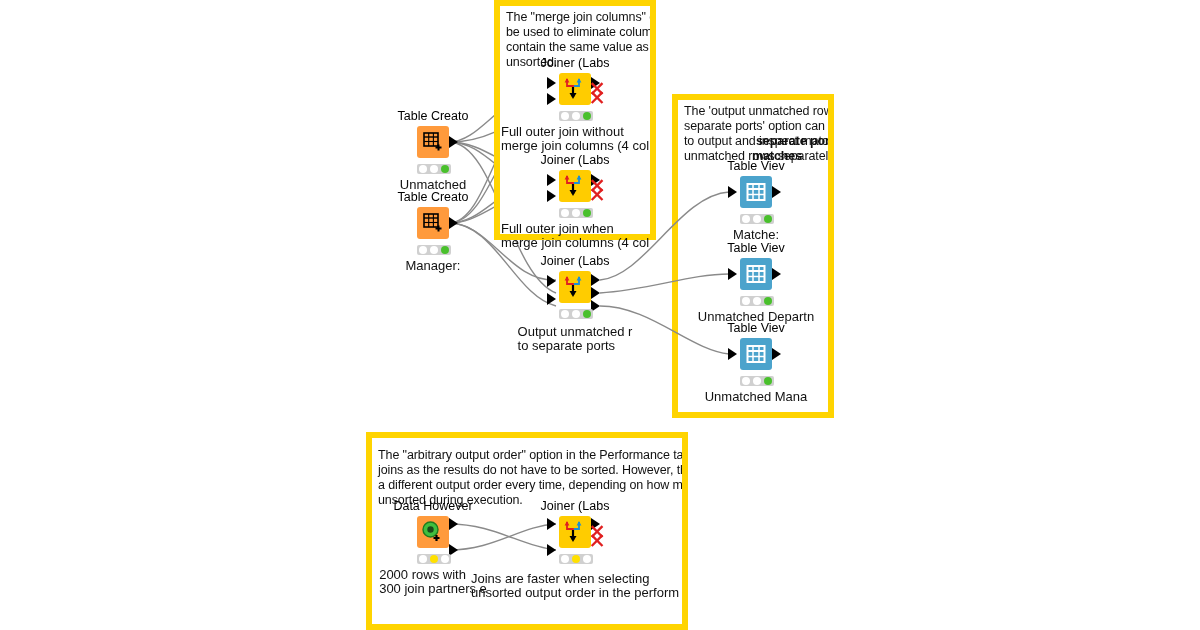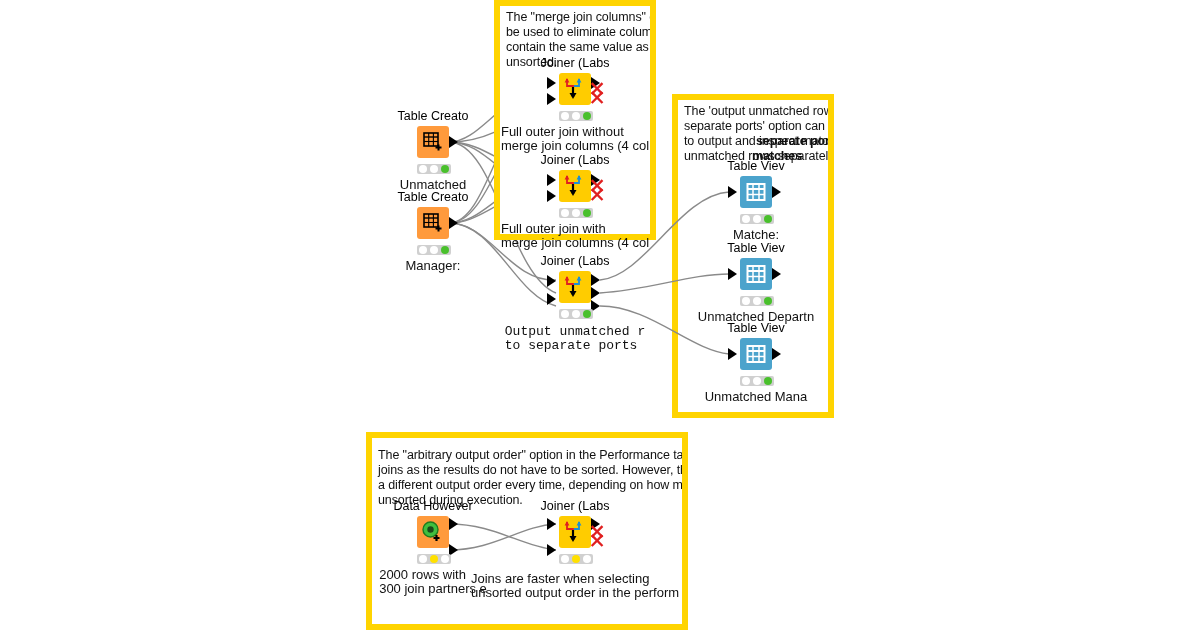--- a/index.html
+++ b/index.html
@@ -227,21 +227,21 @@
     <div class="port out" style="top:4px;"></div>
     <svg class="redx" viewBox="0 0 20 28" style="left:42px;top:8px;width:18px;height:26px;">
       <path d="M3,2 L15,14 M15,2 L3,14" stroke="#E02020" stroke-width="2.6"></path>
       <path d="M3,12 L15,24 M15,12 L3,24" stroke="#E02020" stroke-width="2.6"></path>
     </svg>
     <div class="status">
       <i></i>
         <i></i>
         <i class="g"></i>
     </div>
-    <div class="node-sub"><span>Full outer join with</span>
+    <div class="node-sub"><span>Full outer join when</span>
 <span>merge join columns (4 col</span></div>
   </div>
 
   <div class="node" style="left:547px;top:271px;width:56px;height:80px;">
     <div class="node-title">Joiner (Labs</div>
     <div class="node-body joiner">
       <svg width="26" height="26" viewBox="0 0 26 26">
         <path d="M5,3 L5,10 L11,10 L11,17" stroke="#E02020" stroke-width="1.8" fill="none"></path>
         <path d="M17,3 L17,10 L12,10" stroke="#1B8ED6" stroke-width="1.8" fill="none"></path>
         <path d="M11,11 L11,21" stroke="#000" stroke-width="2.2" fill="none"></path>
@@ -253,21 +253,21 @@
     <div class="port in" style="top:4px;"></div>
     <div class="port in" style="top:22px;"></div>
     <div class="port out" style="top:3px;"></div>
     <div class="port out" style="top:16px;"></div>
     <div class="port out" style="top:29px;"></div>
     <div class="status">
       <i></i>
         <i></i>
         <i class="g"></i>
     </div>
-    <div class="node-sub" style="top:54px;font-family:Liberation Mono, monospace;"><span>Output unmatched r</span>
+    <div class="node-sub" style="top:54px;"><span>Output unmatched r</span>
 <span>to separate ports</span></div>
   </div>
 
   <div class="node" style="left:728px;top:176px;width:56px;height:80px;">
     <div class="node-title">Table Viev</div>
     <div class="node-body view">
       <svg width="20" height="20" viewBox="0 0 20 20">
         <rect x="1.5" y="2" width="17" height="16" fill="none" stroke="#ffffff" stroke-width="2"></rect>
         <line x1="1.5" y1="7" x2="18.5" y2="7" stroke="#ffffff" stroke-width="2"></line>
         <line x1="1.5" y1="12.5" x2="18.5" y2="12.5" stroke="#ffffff" stroke-width="1.5"></line>

